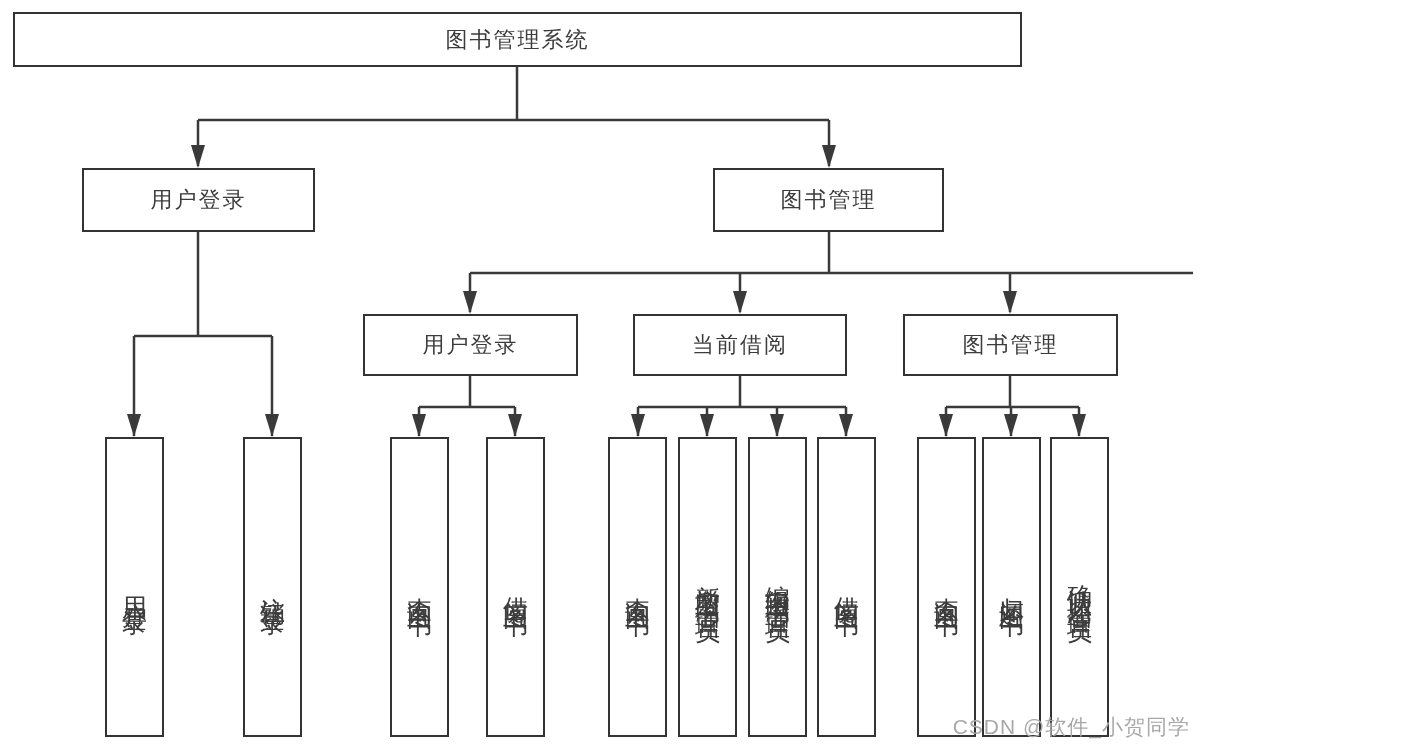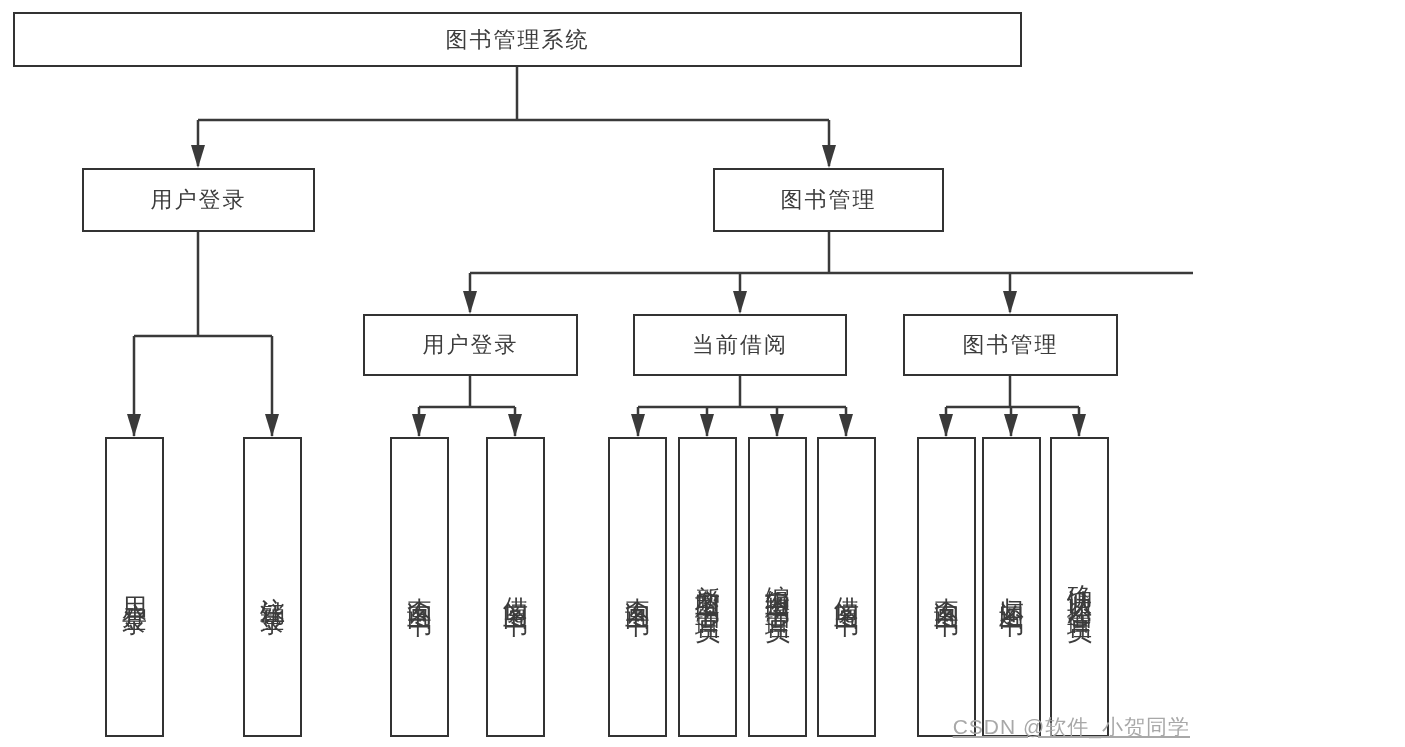--- a/index.html
+++ b/index.html
@@ -27,21 +27,21 @@
   .vbox{
     top:437px;height:300px;width:59px;
     writing-mode:vertical-rl;text-orientation:mixed;
     font-size:25px;letter-spacing:5px;line-height:1;
     overflow:hidden;
   }
   .watermark{
     position:absolute;z-index:3;
     top:713px;right:3px;
     font-size:21px;letter-spacing:1px;
-    color:var(--watermark);white-space:nowrap;text-decoration:underline;
+    color:var(--watermark);white-space:nowrap;
   }
 </style>
 </head>
 <body>
 
 <div class="canvas">
 
   <svg class="connectors" width="1405" height="747" aria-hidden="true">
     <path class="conn" d="M517 67 V120 M198 120 H829 M198 120 V166 M829 120 V166 M198 232 V336 M134 336 H272 M134 336 V436 M272 336 V436 M829 232 V273 M470 273 H1280 M470 273 V312 M740 273 V312 M1010 273 V312 M1280 273 V312 M470 376 V407 M419 407 H515 M419 407 V436 M515 407 V436 M740 376 V407 M638 407 H846 M638 407 V436 M707 407 V436 M777 407 V436 M846 407 V436 M1010 376 V407 M946 407 H1079 M946 407 V436 M1011 407 V436 M1079 407 V436 M1280 376 V407 M1223 407 H1343 M1223 407 V436 M1343 407 V436"></path>
     <g id="arrowheads">

